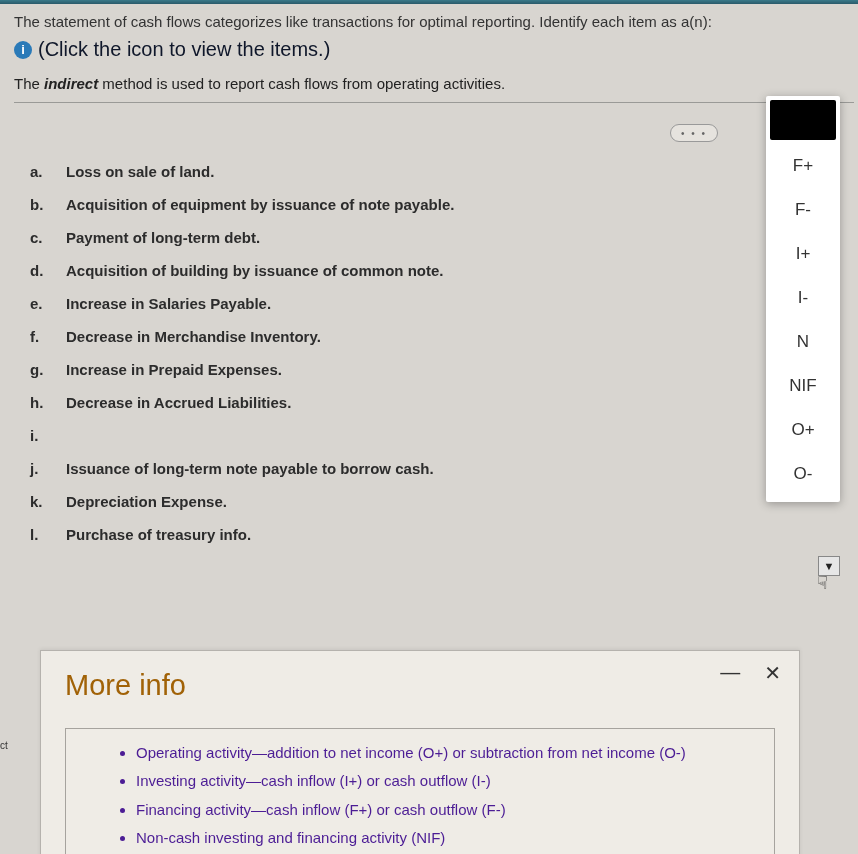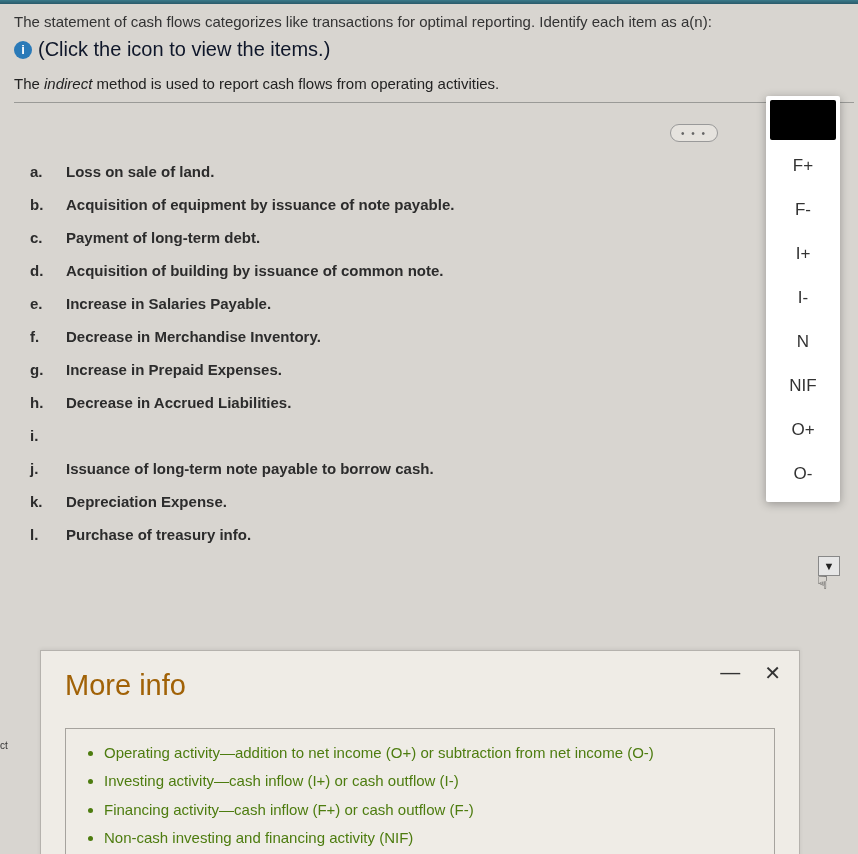--- a/index.html
+++ b/index.html
@@ -43,21 +43,21 @@
     display: flex;
     align-items: center;
     justify-content: center;
     font-style: normal;
   }
   .hint-text { font-size: 20px; color: #0f172a; text-align: center; }
   .method-line {
     font-size: 15px;
     margin-bottom: 10px;
   }
-  .method-line .em { font-style: italic; }
+  .method-line .em { font-style: italic; font-weight: bold; }
   .hr {
     border: none;
     border-top: 1px solid #9a9a97;
     margin: 6px 0 60px 0;
   }
   .pill {
     position: absolute;
     right: 140px;
     top: 120px;
     width: 48px; height: 18px;
@@ -145,23 +145,24 @@
   .more-info-box {
     border: 1px solid #a6a39e;
     padding: 14px 18px 6px 18px;
   }
   .more-info-box ul {
     list-style: disc;
     padding-left: 20px;
   }
   .more-info-box li {
     font-size: 15px;
-    color: #4d7c0f;
+    color: #4c1d95;
     margin-bottom: 8px;
     line-height: 1.35;
+    margin-left: 32px;
   }
   .left-edge-label {
     position: absolute;
     left: 0; top: 740px;
     font-size: 10px;
     color: #333;
   }
 </style>
 </head>
 <body>

